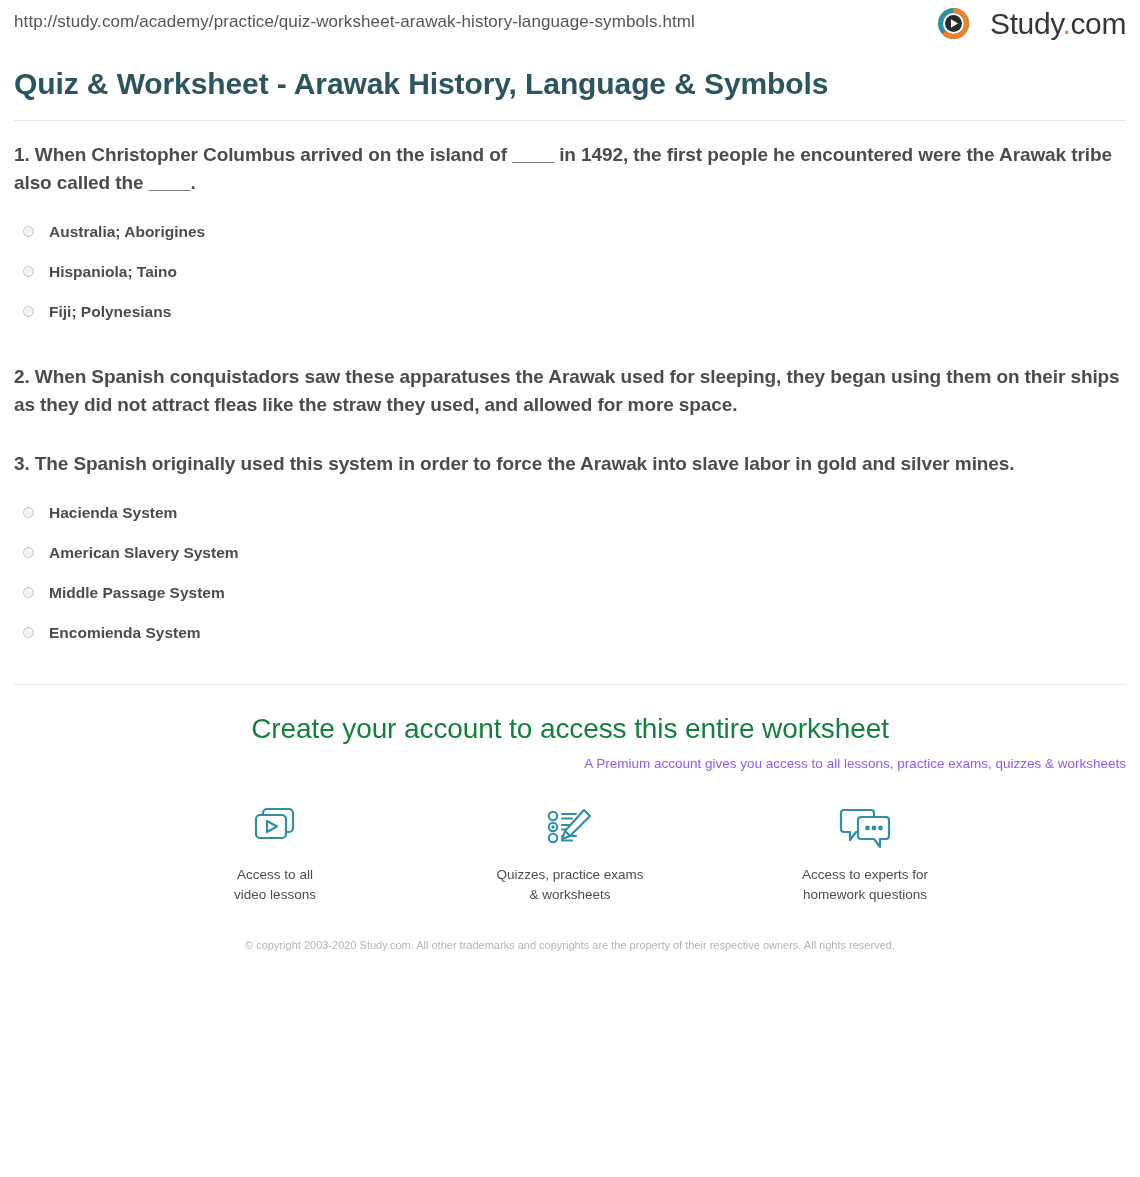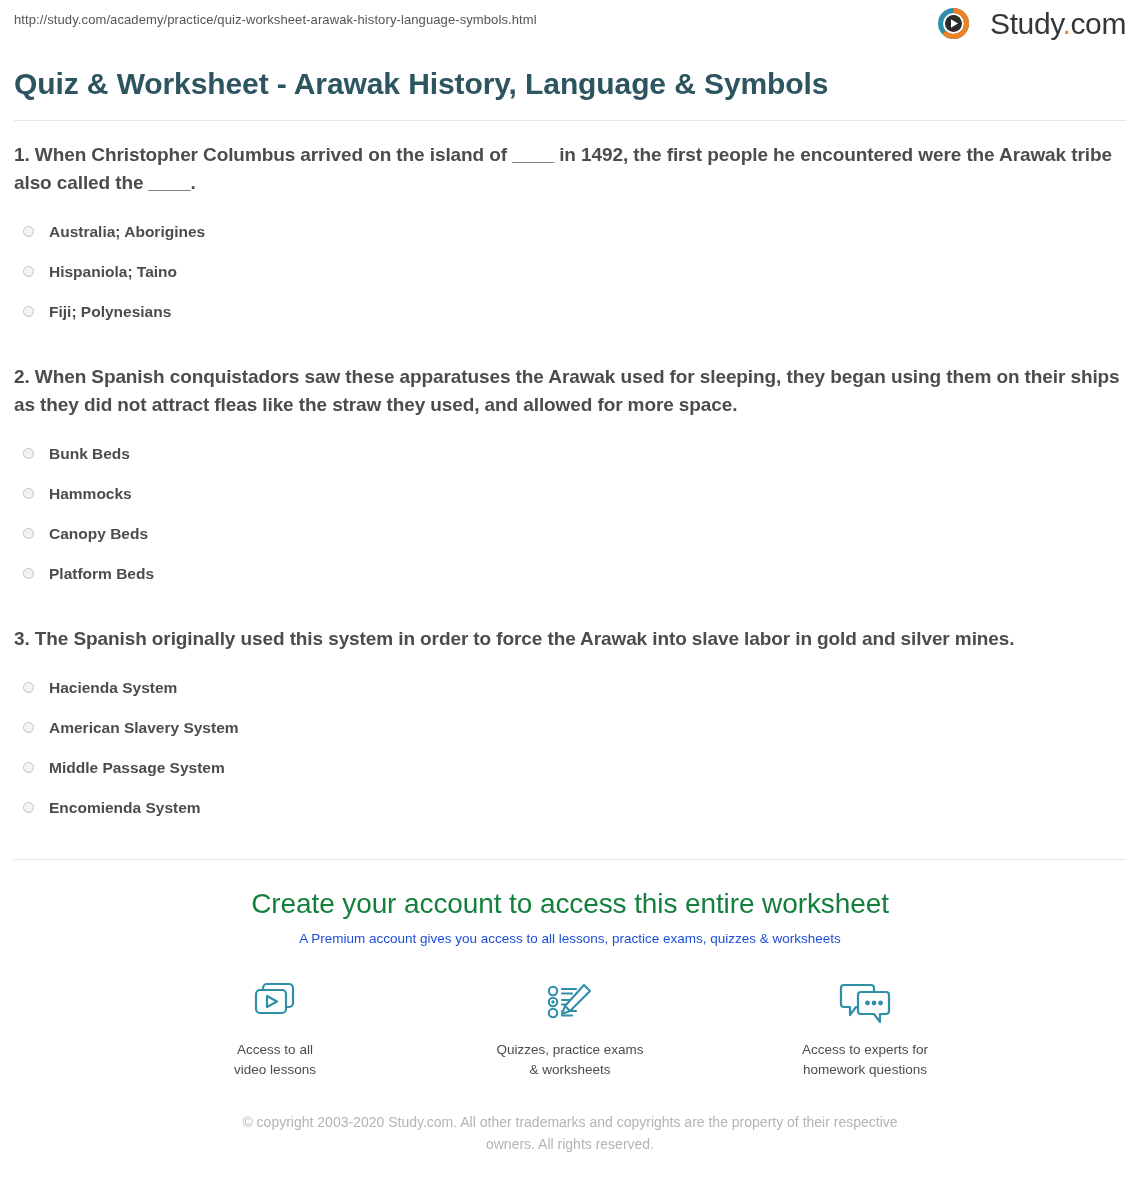--- a/index.html
+++ b/index.html
@@ -26,21 +26,21 @@
   .topbar {
     position: relative;
     height: 58px;
     padding: 0 14px;
     box-sizing: border-box;
   }
   .url {
     position: absolute;
     left: 14px;
     top: 12px;
-    font-size: 13px;
+    font-size: 17px;
     color: #555555;
     letter-spacing: .1px;
     white-space: nowrap;
   }
   .brand {
     position: absolute;
     right: 14px;
     top: 8px;
     display: flex;
     align-items: center;
@@ -124,21 +124,22 @@
   }
   .cta-head {
     font-size: 28px;
     color: #15803d;
     font-weight: 400;
     letter-spacing: -0.1px;
     margin-bottom: 11px;
   }
   .cta-sub {
     font-size: 13.5px;
-    color: #1d4ed8;
+    color: #8b5cf6;
+    text-align: right;
   }
   .perks {
     display: flex;
     justify-content: center;
     gap: 140px;
     margin-top: 28px;
   }
   .perk { width: 155px; text-align: center; }
   .perk-icon {
     height: 56px;
@@ -150,21 +151,21 @@
     margin-top: 10px;
     font-size: 13.5px;
     color: #4c4c4c;
     line-height: 1.5;
     white-space: pre-line;
   }
   .copyright {
     margin: 32px auto 0 auto;
     width: 700px;
     text-align: center;
-    font-size: 14px;
+    font-size: 11px;
     color: #b4b4b4;
     line-height: 1.55;
   }
 </style>
 </head>
 <body>
 
 <div class="page">
 
   <div class="topbar">
@@ -201,38 +202,20 @@
         </li>
         <li class="choice">
           <span class="radio"></span>
           <span class="choice-label">Fiji; Polynesians</span>
         </li>
       </ul>
     </div>
 
     <div class="qblock">
       <div class="qtext">2. When Spanish conquistadors saw these apparatuses the Arawak used for sleeping, they began using them on their ships as they did not attract fleas like the straw they used, and allowed for more space.</div>
-      <ul class="choices">
-        <li class="choice">
-          <span class="radio"></span>
-          <span class="choice-label">Bunk Beds</span>
-        </li>
-        <li class="choice">
-          <span class="radio"></span>
-          <span class="choice-label">Hammocks</span>
-        </li>
-        <li class="choice">
-          <span class="radio"></span>
-          <span class="choice-label">Canopy Beds</span>
-        </li>
-        <li class="choice">
-          <span class="radio"></span>
-          <span class="choice-label">Platform Beds</span>
-        </li>
-      </ul>
     </div>
 
     <div class="qblock">
       <div class="qtext">3. The Spanish originally used this system in order to force the Arawak into slave labor in gold and silver mines.</div>
       <ul class="choices">
         <li class="choice">
           <span class="radio"></span>
           <span class="choice-label">Hacienda System</span>
         </li>
         <li class="choice">

